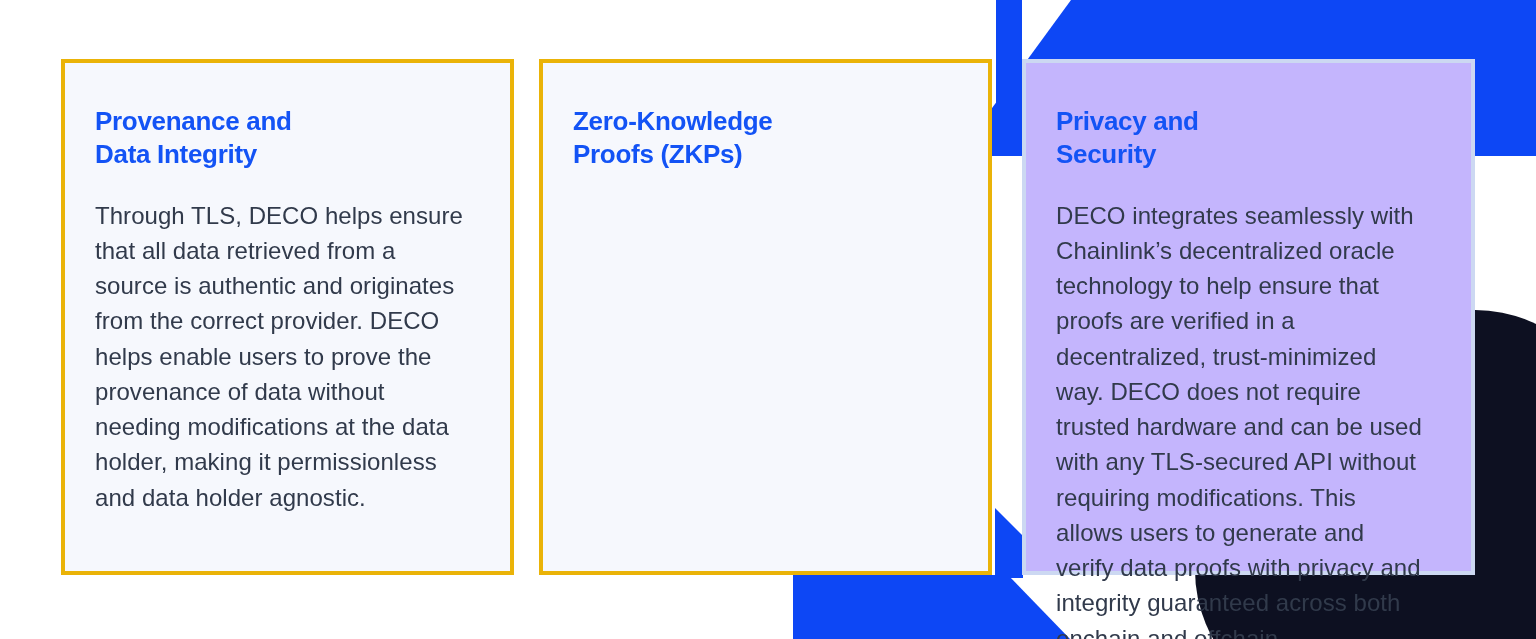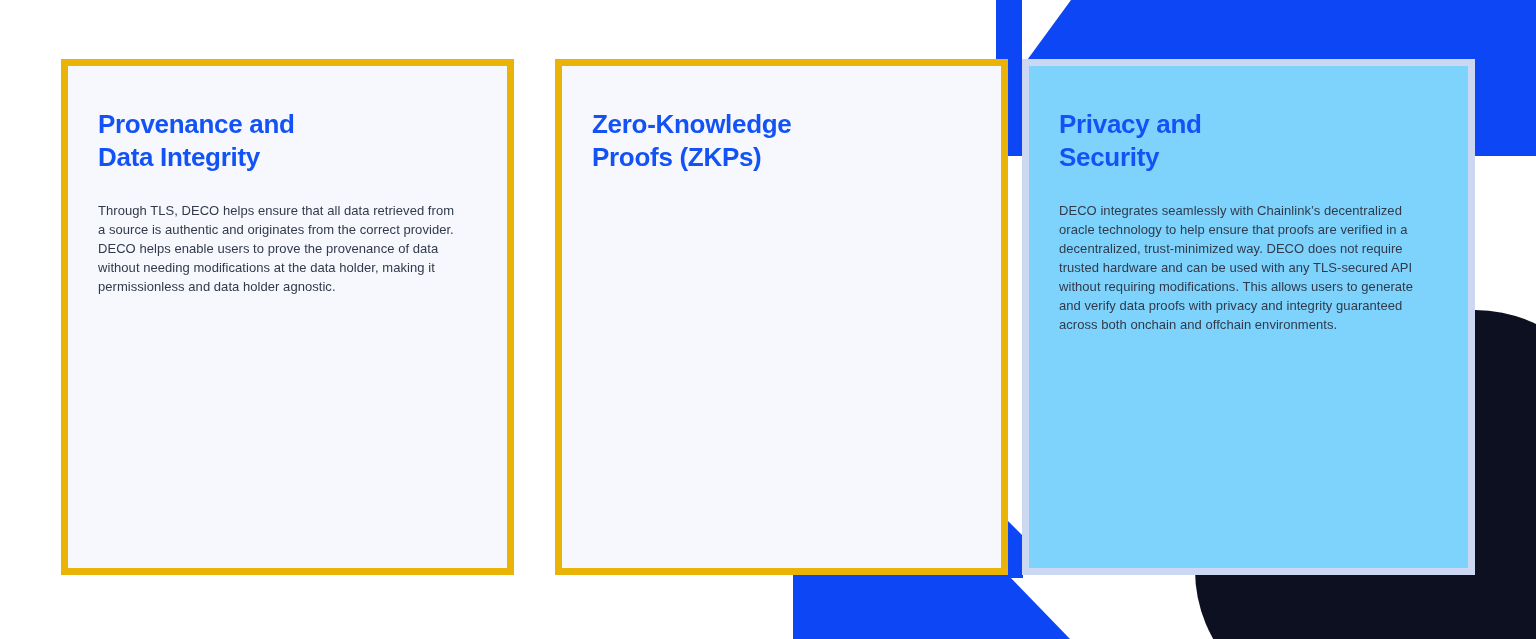--- a/index.html
+++ b/index.html
@@ -40,39 +40,39 @@
   }
 
   
   .cards { position:absolute; inset:0; }
   .card {
     position:absolute;
     top:59px;
     width:453px;
     height:516px;
     background:#f6f8fd;
-    border:7px solid #eab308;
+    border:4px solid #eab308;
     padding:42px 46px 0 30px;
   }
   .card-1 { left:61px; }
-  .card-2 { left:539px;margin-left:16px; }
-  .card-3 { left:1022px; background:#7dd3fc; border-color:#ccd8f2; }
+  .card-2 { left:539px; }
+  .card-3 { left:1022px; background:#c4b5fd; border-color:#ccd8f2; }
 
   .card-title {
     color:#1353f5;
     font-size:26px;
     font-weight:bold;
     line-height:1.28;
     letter-spacing:-0.3px;
     white-space:pre-line;
     margin-bottom:26px;
   }
   .card-body {
     color:#313a4b;
-    font-size:13px;
+    font-size:24px;
     line-height:1.47;
     letter-spacing:0.05px;
   }
 </style>
 </head>
 <body>
 
 <div id="stage">
 
   <div class="bg-layer">

